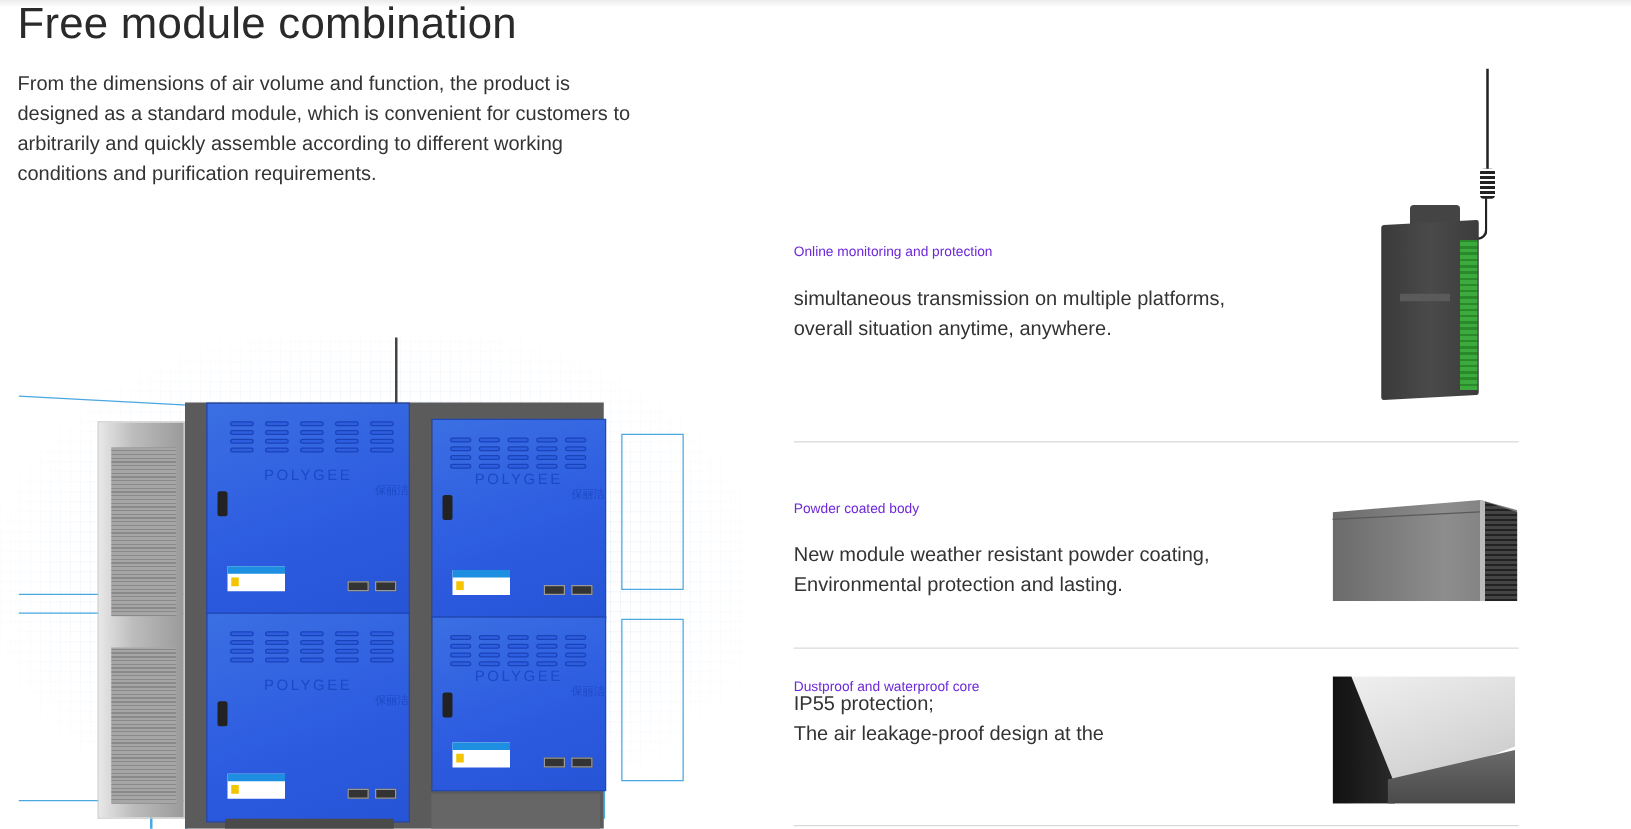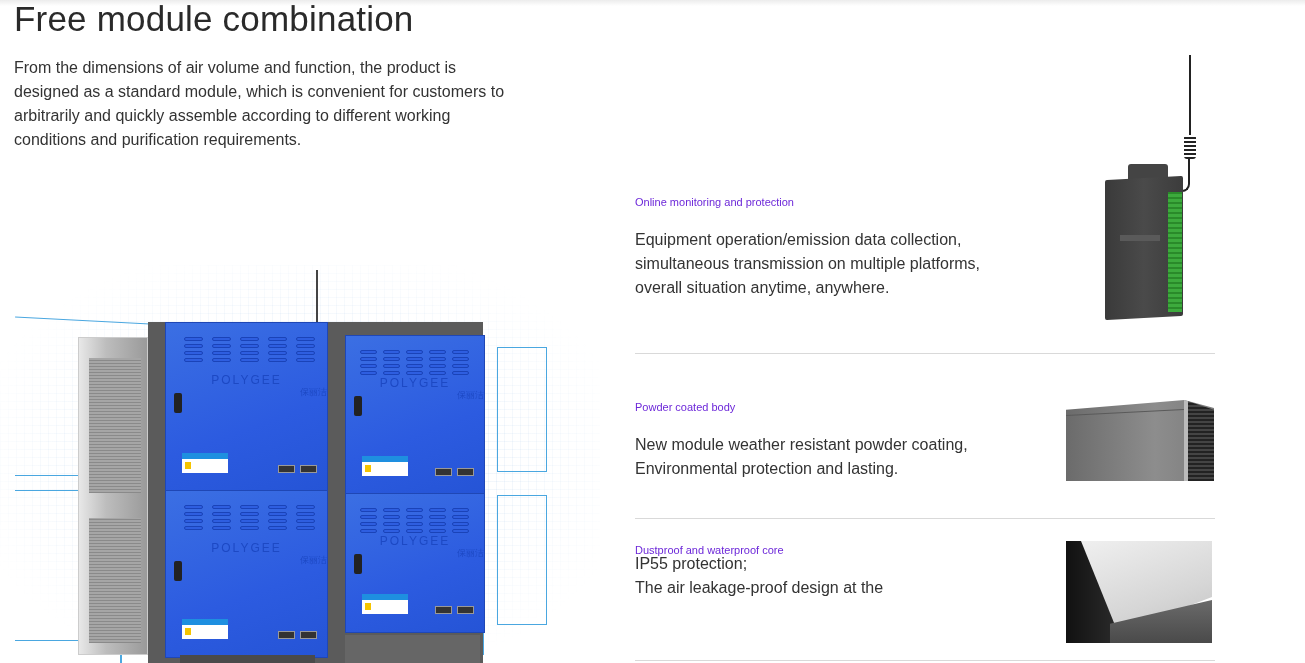--- a/index.html
+++ b/index.html
@@ -283,21 +283,20 @@
       </div>
   </div>
   <div class="foot" style="left:180px;top:390px;width:135px;height:8px;"></div>
   <div class="foot" style="left:345px;top:370px;width:135px;height:28px;background:#666;"></div>
 </div>
 
 <div class="features">
 
   <div class="feature-heading" style="top:196px;">Online monitoring and protection</div>
   <div class="feature-text" style="top:228px;">
-    <div>Equipment operation/emission data collection,</div>
     <div>simultaneous transmission on multiple platforms,</div>
     <div>overall situation anytime, anywhere.</div>
   </div>
   <div class="divider" style="top:353px;"></div>
 
   <div class="feature-heading" style="top:401px;">Powder coated body</div>
   <div class="feature-text" style="top:433px;">
     <div>New module weather resistant powder coating,</div>
     <div>Environmental protection and lasting.</div>
   </div>

